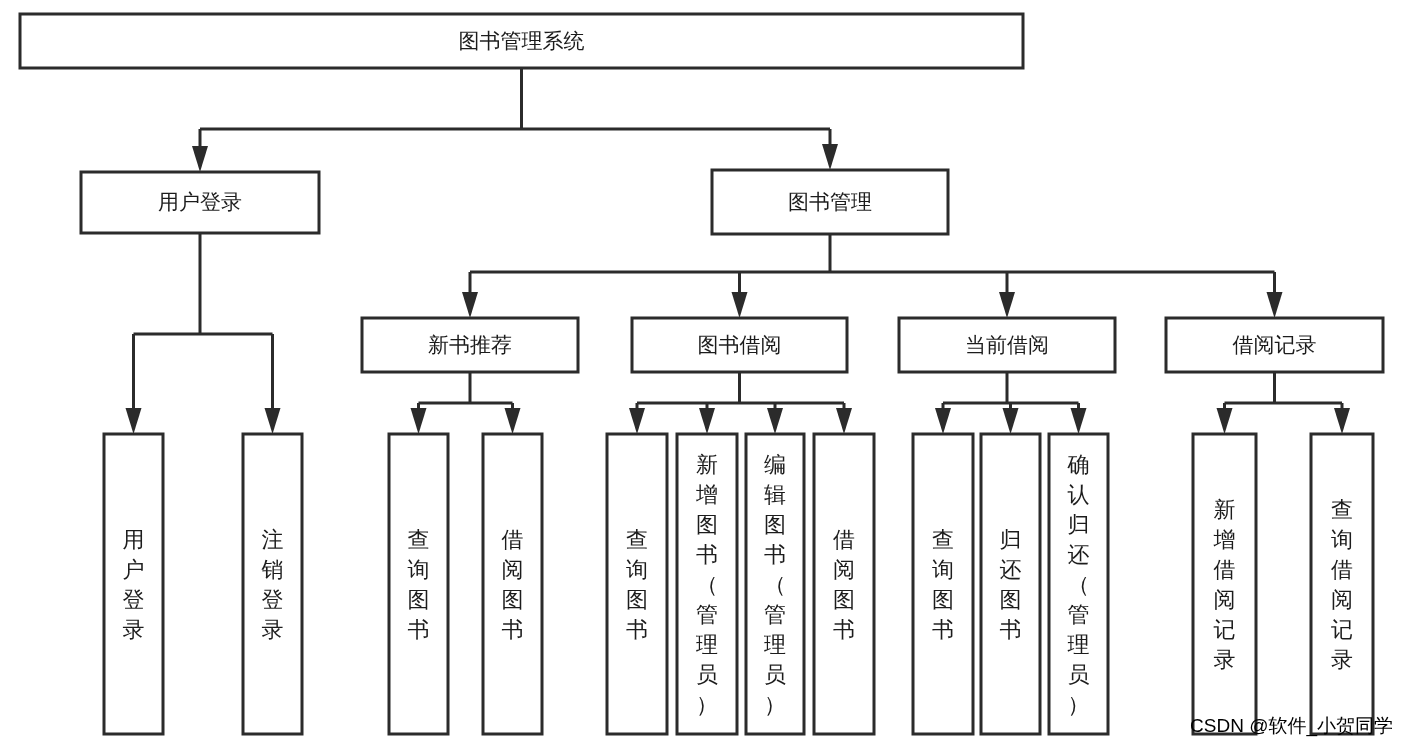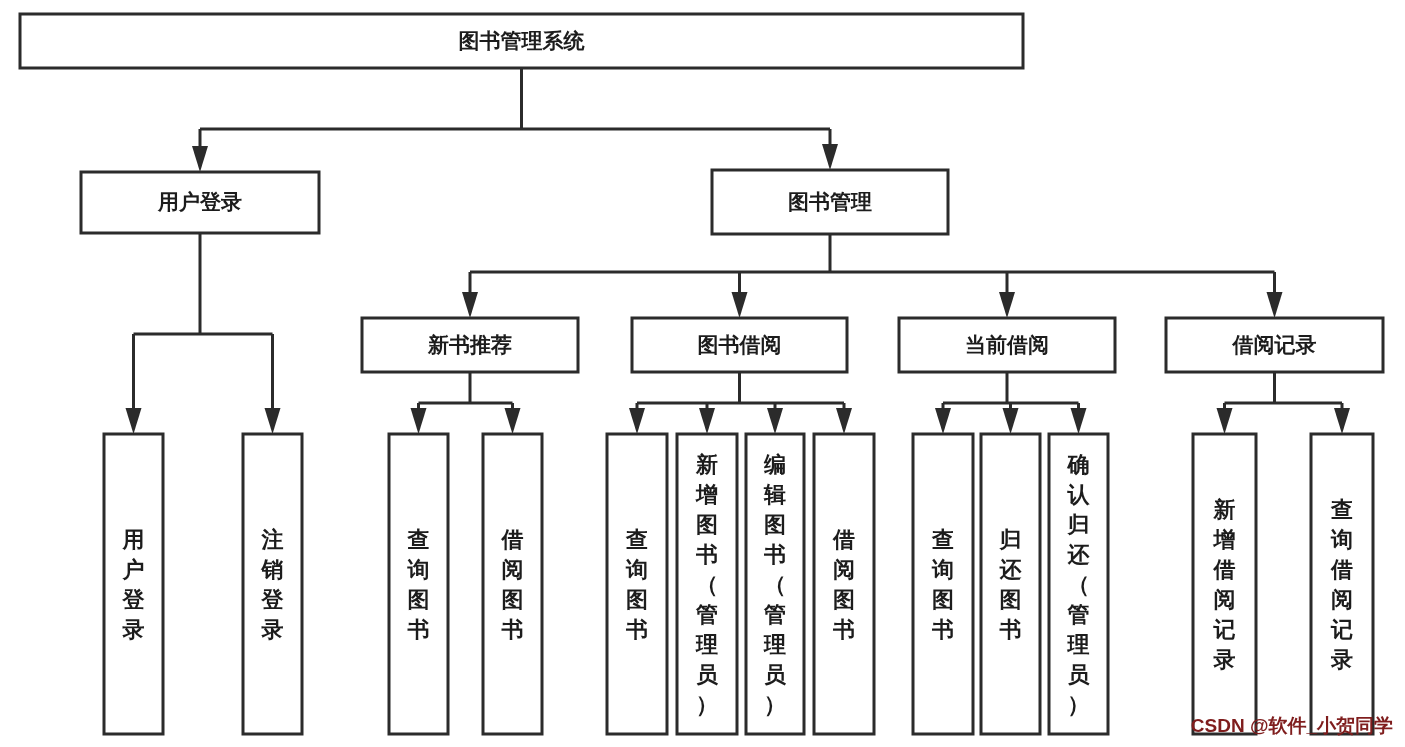--- a/index.html
+++ b/index.html
@@ -11,21 +11,20 @@
     width: 1405px;
     height: 747px;
     font-family: "Liberation Sans", "DejaVu Sans", sans-serif;
     overflow: hidden;
   }
   #diagram-root {
     position: relative;
     width: 1405px;
     height: 747px;
     background: #ffffff;
-    font-weight: bold;
   }
   svg#flowchart {
     position: absolute;
     left: 0;
     top: 0;
     width: 1405px;
     height: 747px;
     display: block;
   }
   .node-rect {
@@ -48,21 +47,21 @@
     fill: #1c1c1c;
     text-anchor: middle;
     dominant-baseline: middle;
   }
   .watermark-text {
     position: absolute;
     right: 12px;
     bottom: 8px;
     font-family: "Liberation Sans", "DejaVu Sans", sans-serif;
     font-size: 19px;
-    color: #7f1d1d;
+    color: #000000;
     white-space: nowrap;
     user-select: none;
   }
 </style>
 </head>
 <body>
 
 <div id="diagram-root">
   <svg id="flowchart" viewBox="0 0 1405 747" xmlns="http://www.w3.org/2000/svg">
     <g id="edges-layer">

